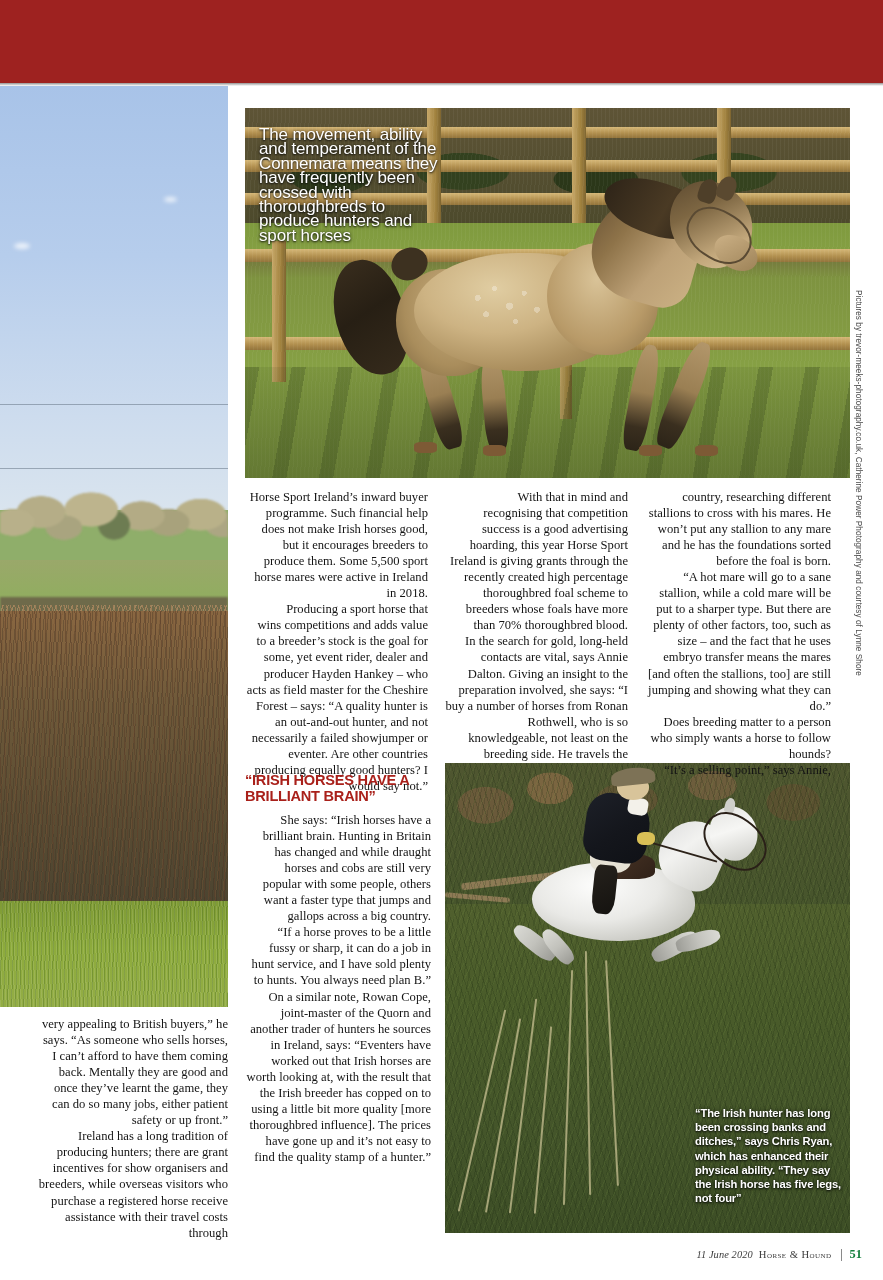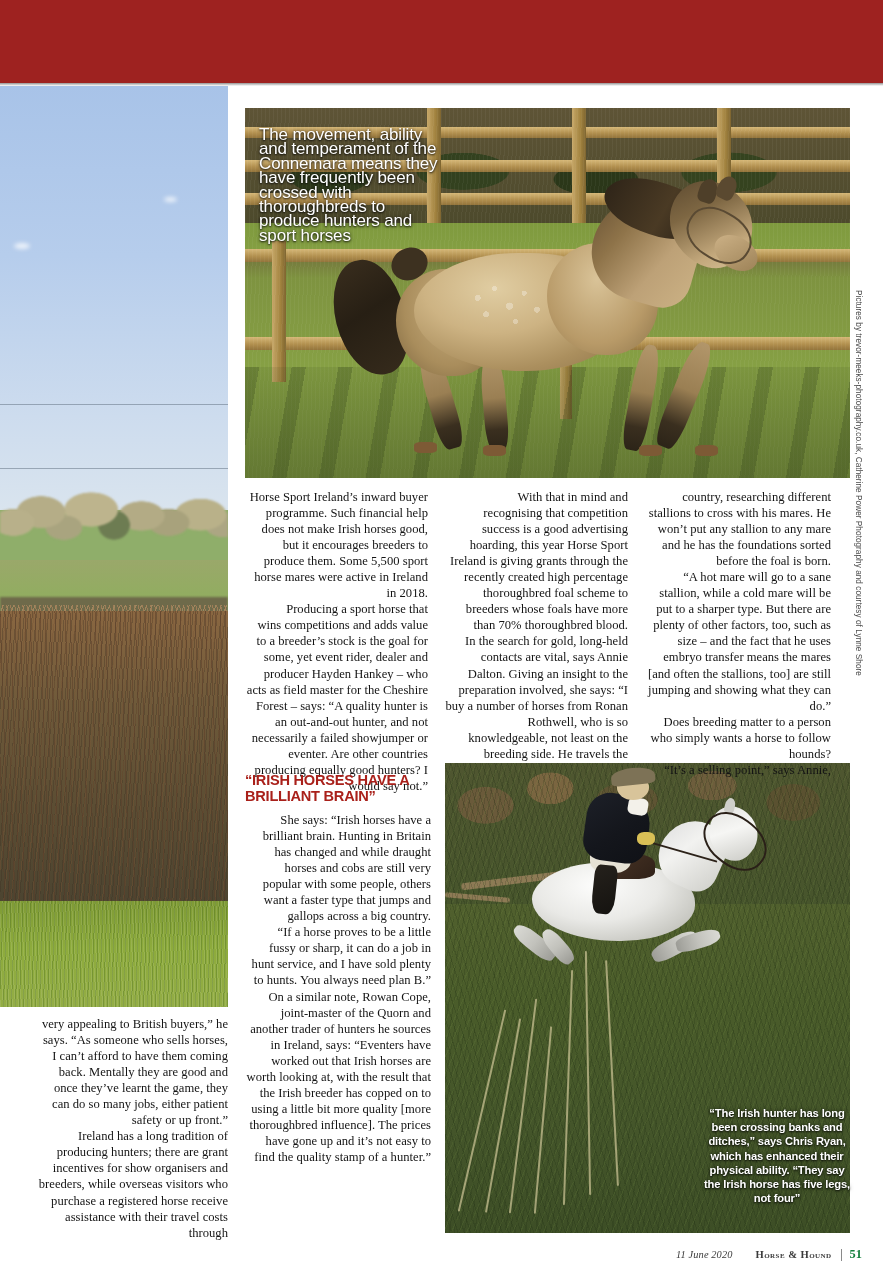--- a/index.html
+++ b/index.html
@@ -208,25 +208,24 @@
     background:linear-gradient(140deg,#4a3526,#2f2118);}
   .hu-leg{position:absolute;border-radius:40% 40% 34% 34%;
     background:linear-gradient(to bottom,#dadad5 0%,#c2c2bc 50%,#9c9c96 100%);}
   .hu-leg-f1{left:62%;top:62%;width:6%;height:26%;transform:rotate(62deg);}
   .hu-leg-f2{left:70%;top:60%;width:5.5%;height:24%;transform:rotate(74deg);}
   .hu-leg-h1{left:14%;top:60%;width:6%;height:26%;transform:rotate(-52deg);}
   .hu-leg-h2{left:22%;top:64%;width:5.5%;height:22%;transform:rotate(-40deg);}
 
   .cap-hunt{
     position:absolute;left:695px;top:1106px;width:148px;
-    color:#ffffff;text-align:center;
+    color:#ffffff;text-align:left;
     font-family:"Liberation Sans", sans-serif;
     font-weight:bold;font-size:11.2px;line-height:14.2px;letter-spacing:-.15px;
     text-shadow:0 1px 2px rgba(0,0,0,.85), 0 0 4px rgba(0,0,0,.6);
-    margin-left:8px;
   }
 
   
   .col{
     position:absolute;
     font-family:"Liberation Serif", serif;
     font-size:12.6px;line-height:16.05px;
     color:#141414;text-align:right;
     letter-spacing:.02px;
   }
@@ -260,22 +259,22 @@
   }
 
   
   .footer{
     position:absolute;left:0;top:1244px;width:862px;
     text-align:right;color:#3a3a3a;
     font-family:"Liberation Serif", serif;
   }
   .footer .date{font-style:italic;font-size:10.4px;letter-spacing:.1px;}
   .footer .mast{
-    font-size:10.6px;font-weight:bold;font-variant:small-caps;
-    letter-spacing:.45px;margin-left:23px;
+    font-size:10.6px;font-weight:normal;font-variant:small-caps;
+    letter-spacing:.45px;margin-left:6px;
   }
   .footer .rule{
     display:inline-block;width:1px;height:12px;background:#8a8a8a;
     margin:0 8px -1px 9px;vertical-align:middle;
   }
   .footer .pgno{font-size:12.4px;font-weight:bold;color:#15803d;}
 </style>
 </head>
 <body>
 

